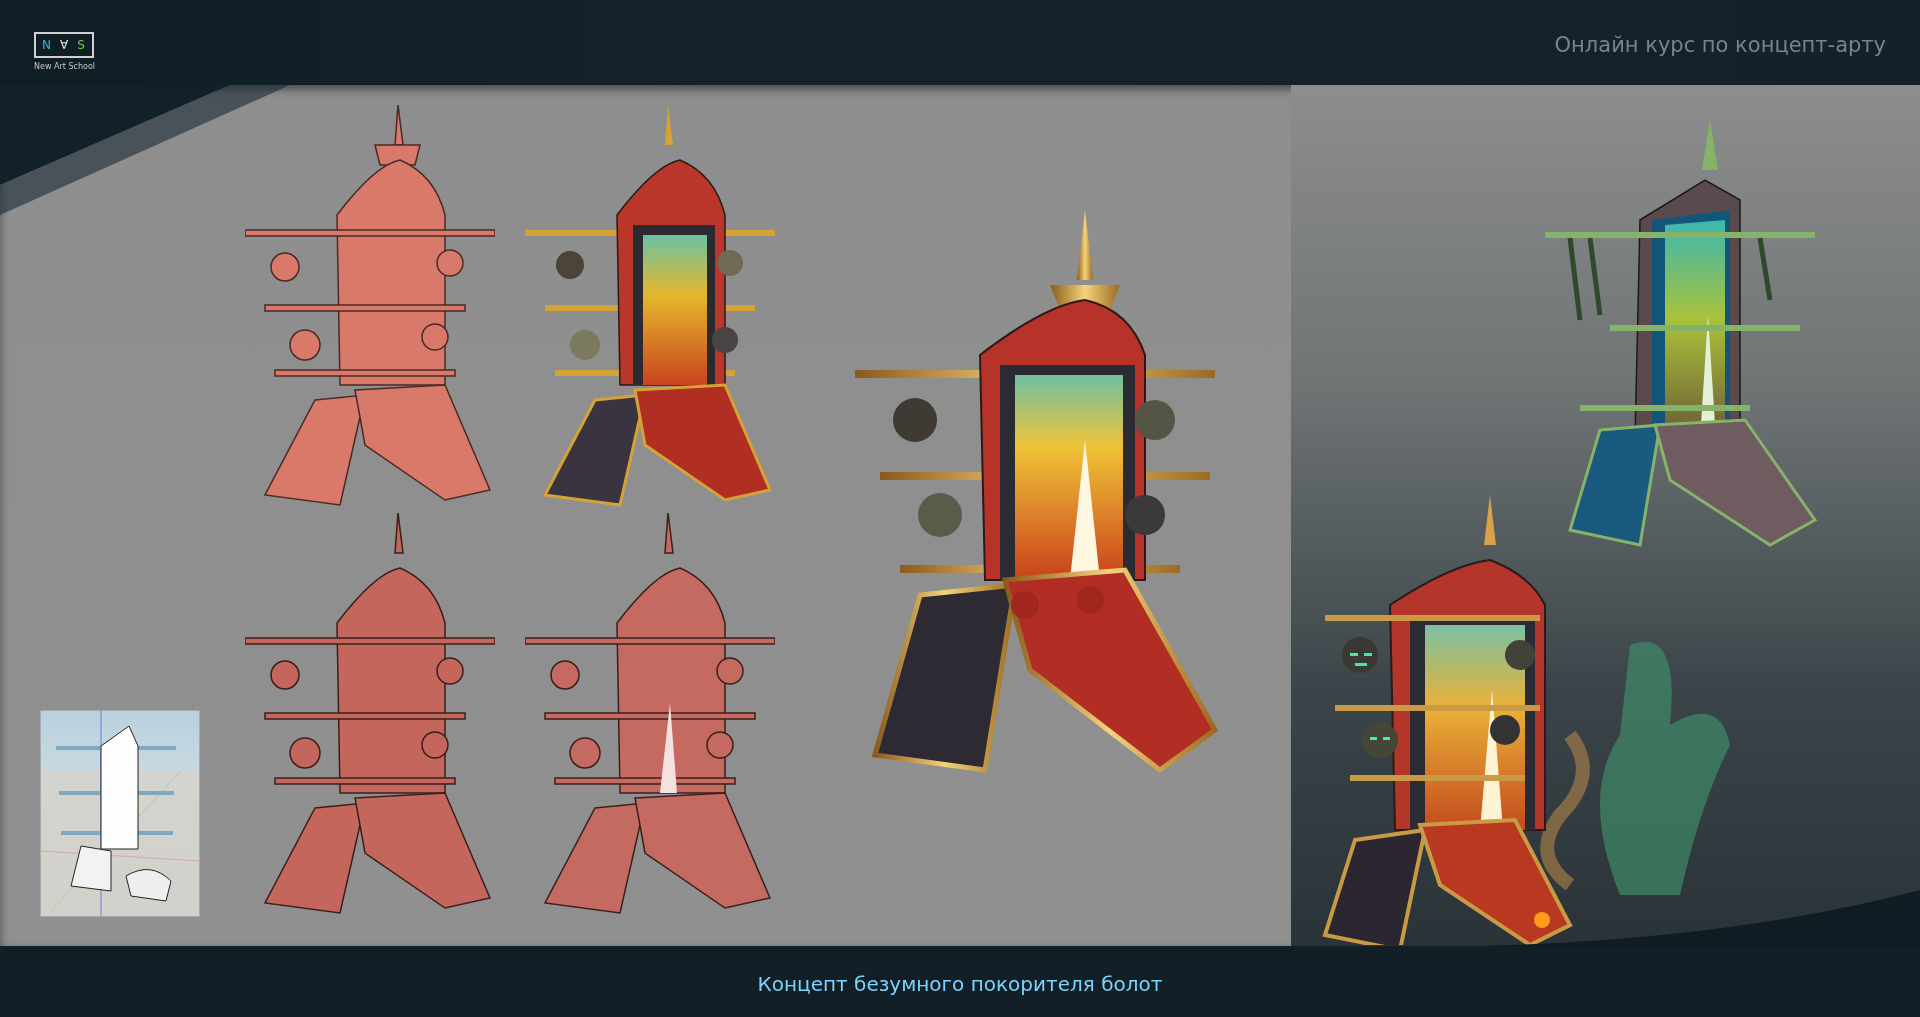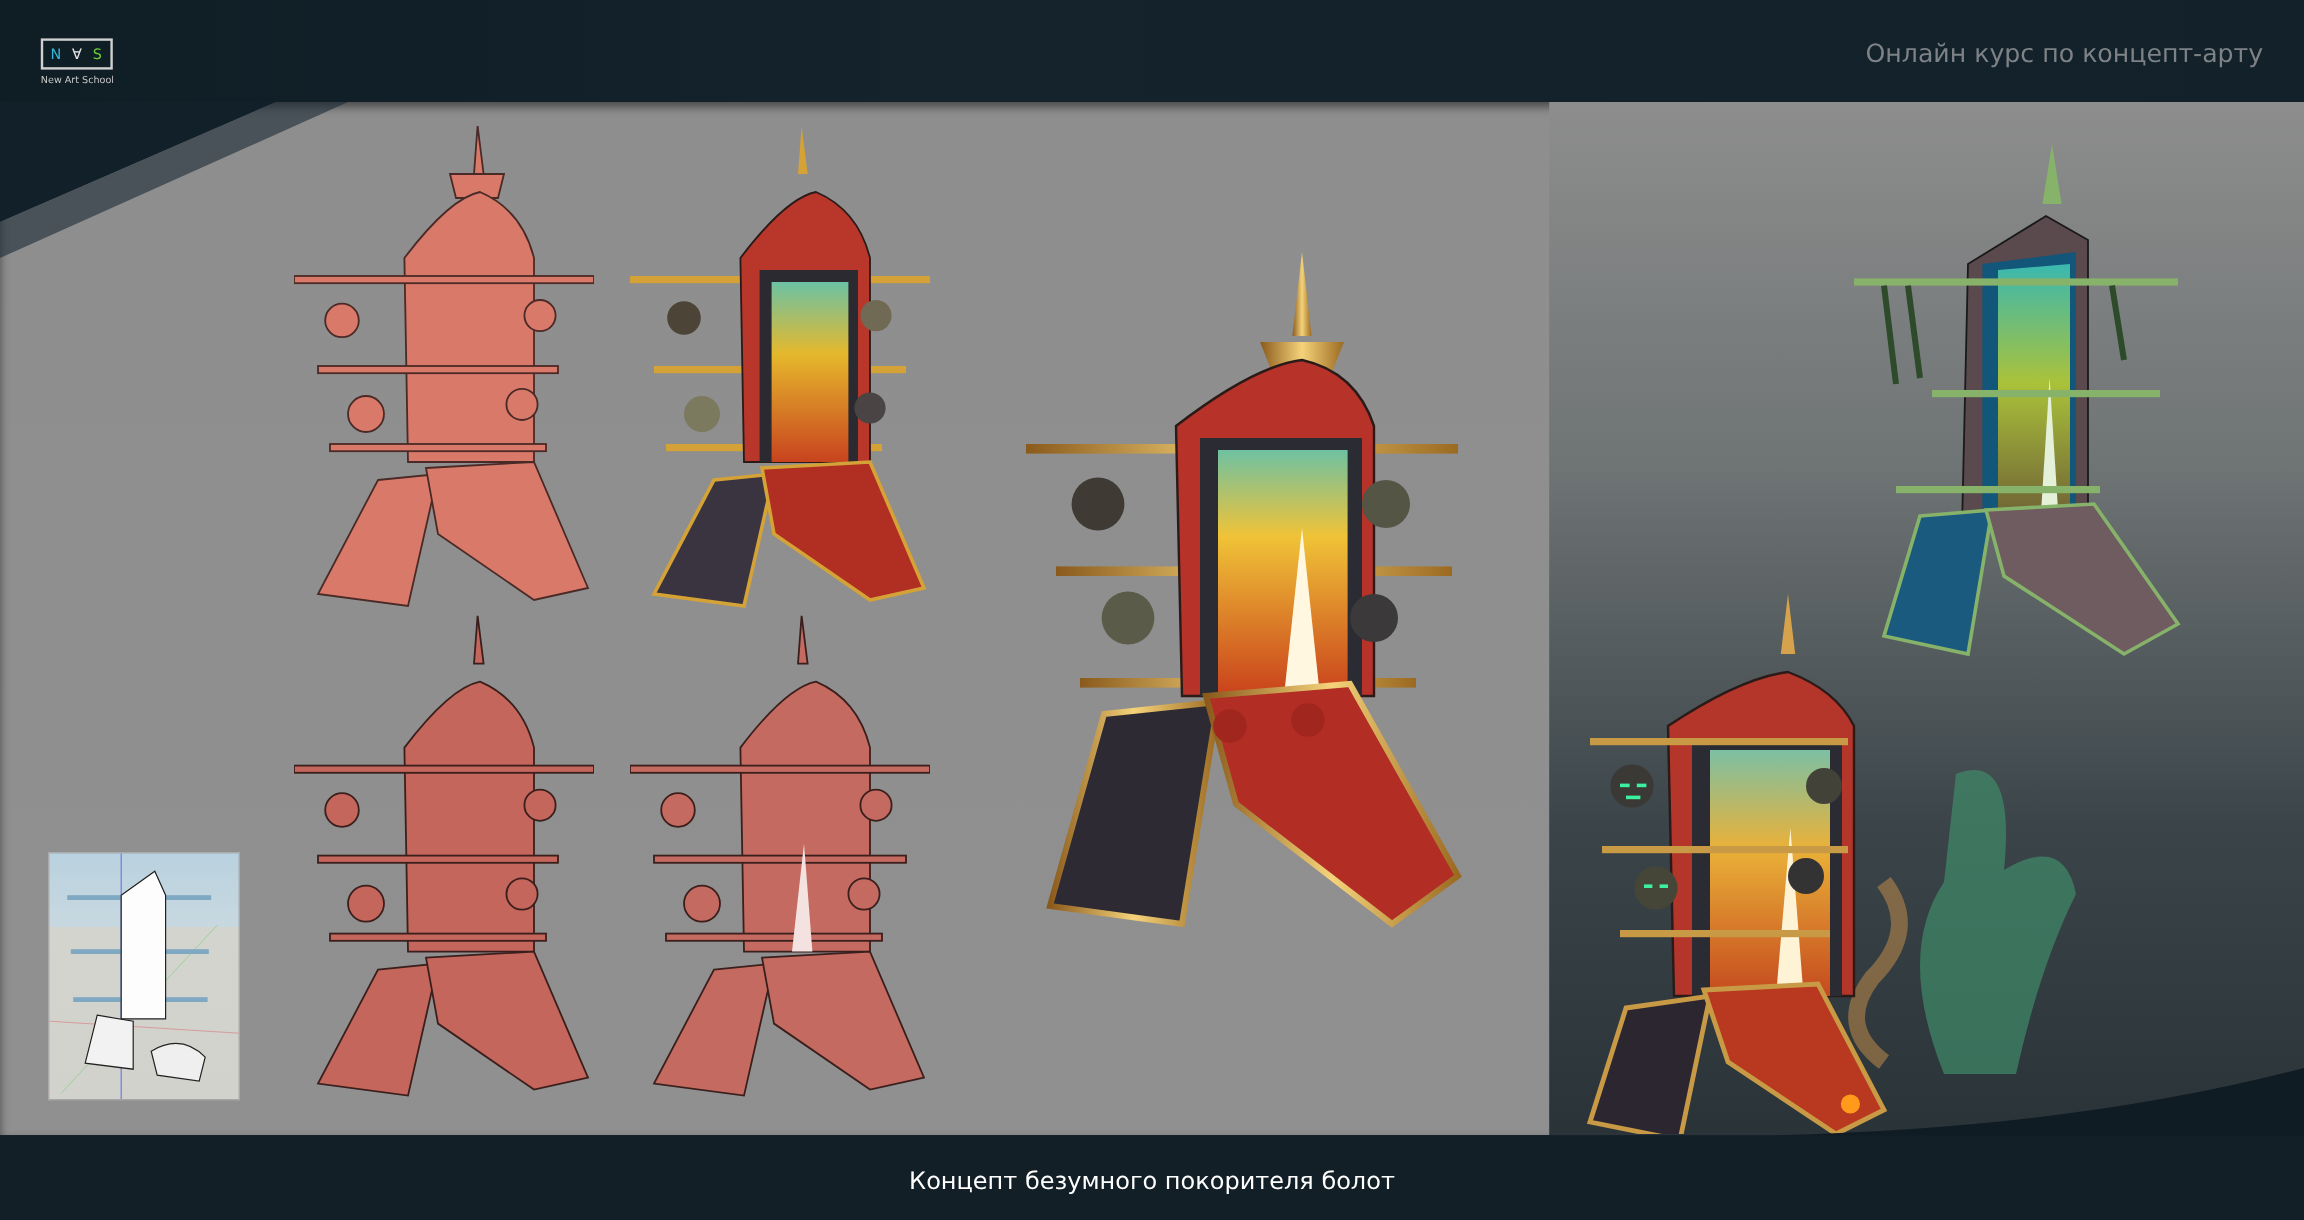--- a/index.html
+++ b/index.html
@@ -7,21 +7,21 @@
   .header{position:absolute;left:0;top:0;width:1920px;height:85px;background:linear-gradient(90deg,#0f1d25 0%,#14232c 40%,#13212a 100%);}
   .canvas{position:absolute;left:0;top:85px;width:1920px;height:861px;background:linear-gradient(180deg,#8e8e8e 0%,#909090 100%);overflow:hidden;box-shadow:0 4px 8px rgba(0,0,0,.5) inset;}
   .dark-panel{position:absolute;left:1291px;top:0;width:629px;height:861px;background:linear-gradient(180deg,#8d8d8d 0%,#6f7475 35%,#3b4549 70%,#2a3337 100%);}
   .footer{position:absolute;left:0;top:946px;width:1920px;height:71px;background:#121f27;}
   .logo{position:absolute;left:34px;top:32px;}
   .logo-box{width:60px;height:26px;border:2px solid #d0d0d0;box-sizing:border-box;display:flex;align-items:center;justify-content:center;gap:8px;font-size:12px;letter-spacing:1px;}
   .logo-n{color:#35b8d8;} .logo-v{color:#e8e8e8;} .logo-s{color:#6ecf3a;}
   .logo-caption{color:#c6c6c6;font-size:8px;margin-top:4px;width:43px;white-space:nowrap;}
   .title{position:absolute;right:34px;top:16px;text-align:right;font-size:21px;line-height:26px;color:#7d8286;font-family:"DejaVu Sans",sans-serif;margin-top:16px;}
   .title .author{color:#4fa83a;}
-  .footer-text{position:absolute;left:0;right:0;top:972px;text-align:center;color:#ffffff;font-size:20px;}
+  .footer-text{position:absolute;left:0;right:0;top:972px;text-align:center;color:#7dd3fc;font-size:20px;}
   .art{position:absolute;}
 </style>
 </head>
 <body>
 
 <div class="header"></div>
 
 <svg style="position:absolute;left:0;top:0" width="700" height="200">
   <polygon points="0,85 600,85 0,200" fill="#0e1b22"></polygon>
   <polygon points="0,140 240,85 560,85 90,170 0,210" fill="#152630" opacity="0.7"></polygon>

